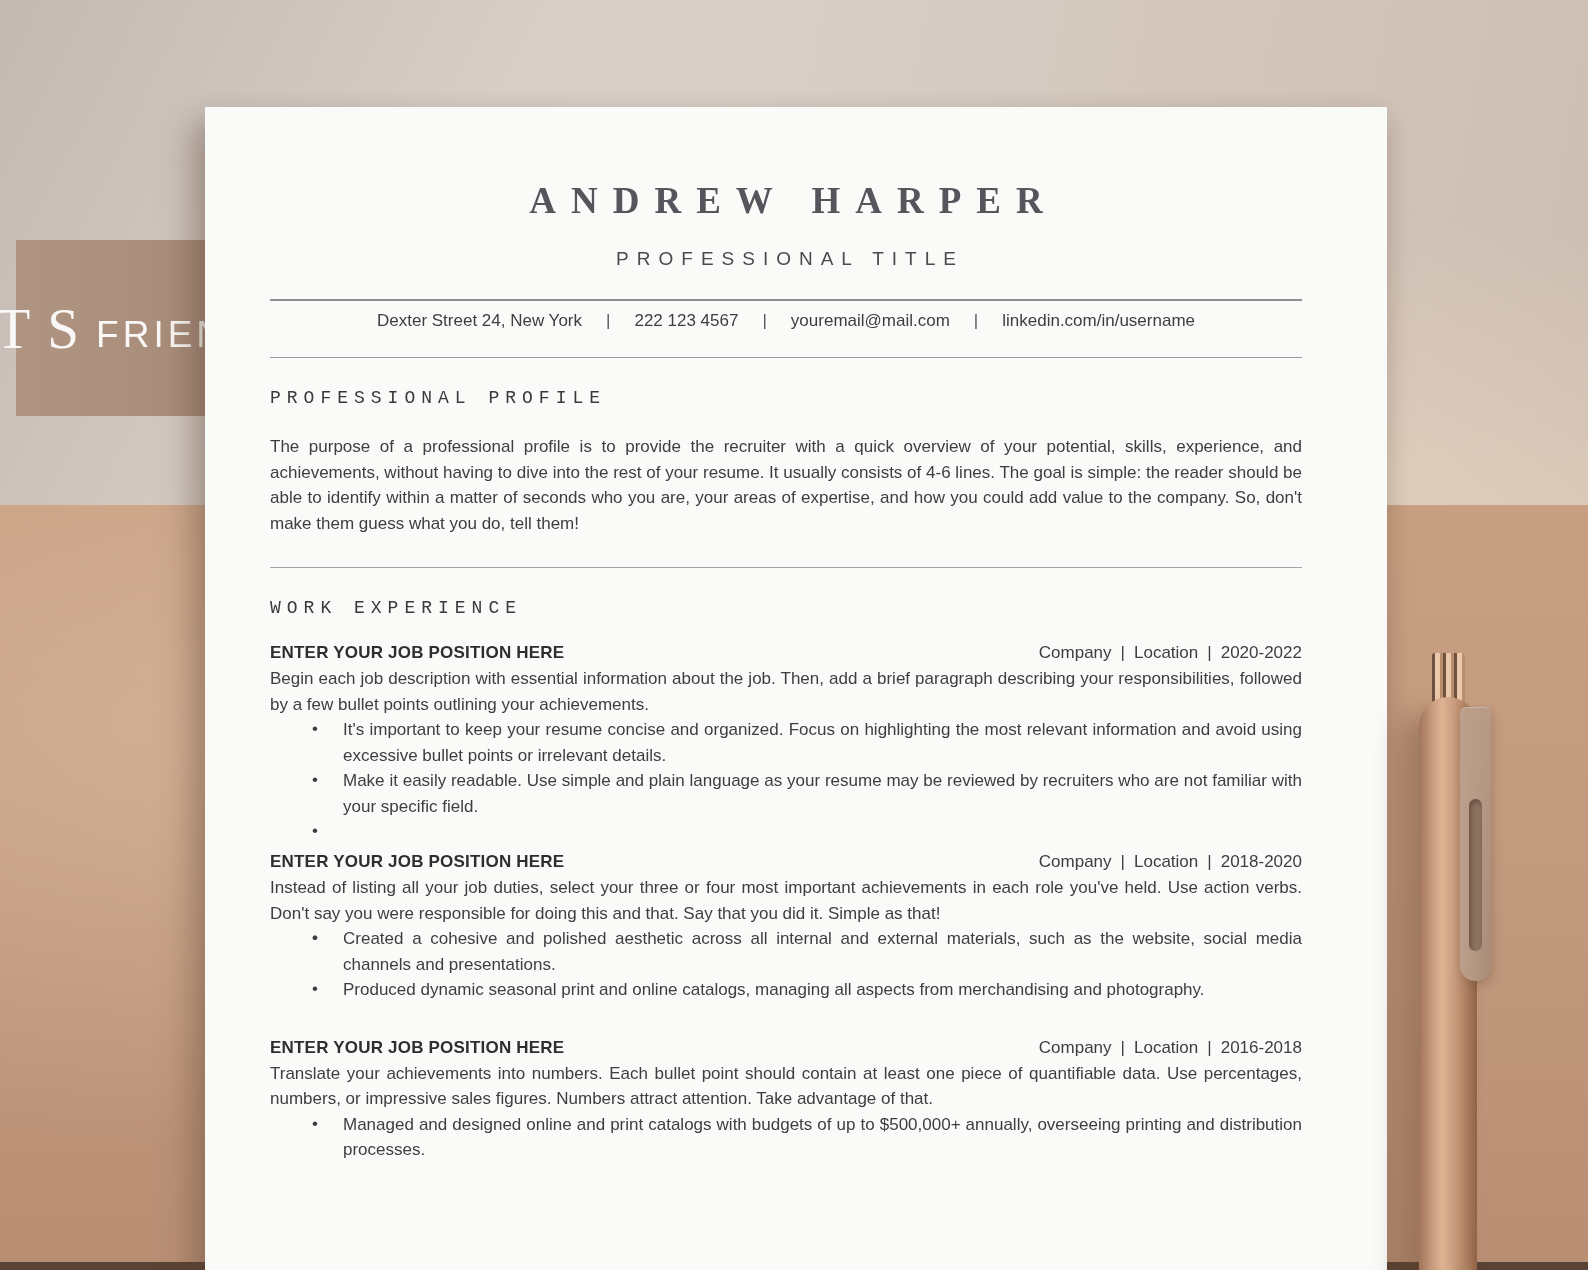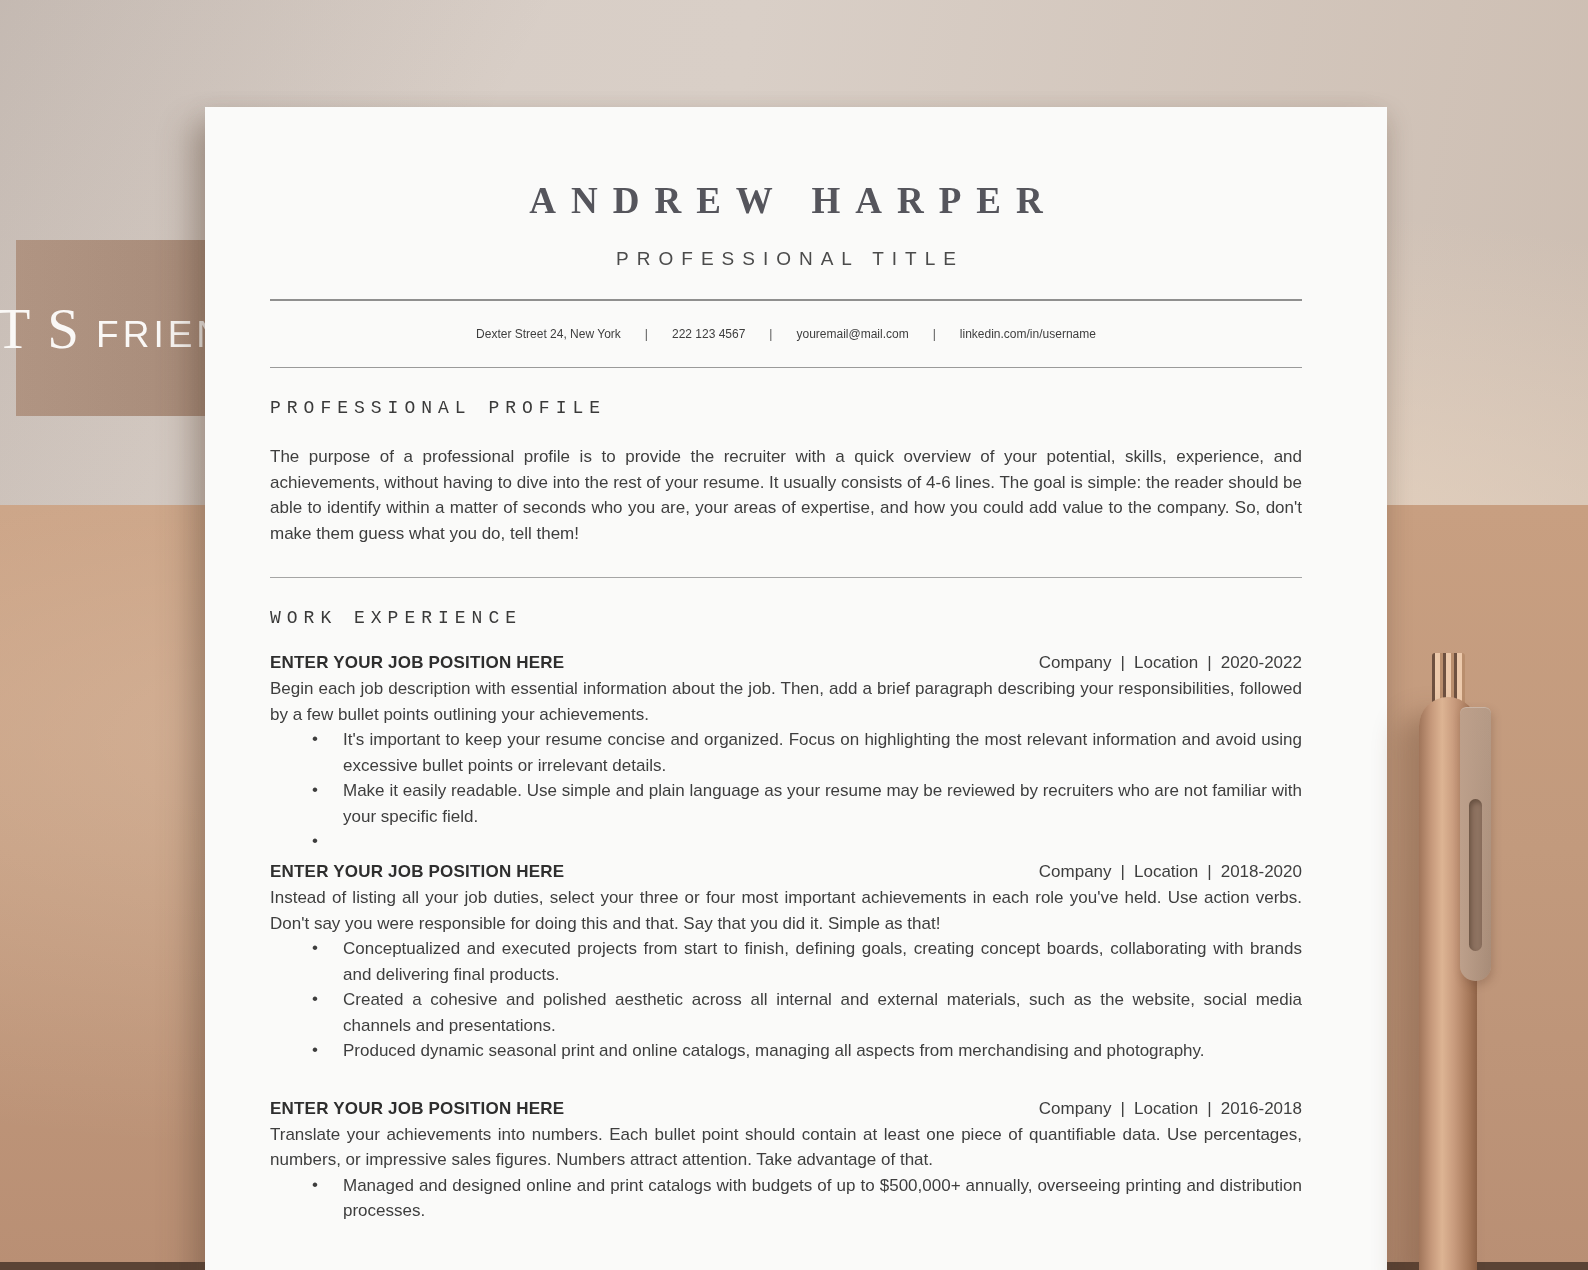--- a/index.html
+++ b/index.html
@@ -41,21 +41,21 @@
     box-shadow:-16px 18px 30px rgba(88,66,50,.30), 0 10px 24px rgba(88,66,50,.22);}
   .content{padding:75px 85px 0 65px;}
 
   .name{font-family:"Liberation Serif",serif;font-weight:700;text-align:center;
     font-size:37px;line-height:1;letter-spacing:15px;padding-left:15px;color:var(--name-text);}
   .prof-title{text-align:center;font-size:19px;letter-spacing:8px;padding-left:8px;
     margin-top:29px;color:#4b4b4b;}
   .rule{border-top:2px solid var(--divider);margin-top:29px;}
   .rule-thin{border-top:1.5px solid #9a9a9a;}
   .contact{display:flex;justify-content:center;align-items:flex-start;
-    margin-top:26px;font-size:12px;color:var(--text-primary);}
+    margin-top:10px;font-size:17px;color:var(--text-primary);}
   .contact .sep{margin:0 24px;color:#555;}
   .rule-bottom{margin-top:26px;}
 
   .section-heading{font-size:18px;font-weight:400;letter-spacing:6px;
     color:var(--heading-text);margin-top:30px;font-family:Liberation Mono, monospace;}
   .body-text{font-size:17px;line-height:25.5px;text-align:justify;margin-top:26px;
     color:var(--text-primary);}
   .section-rule{margin-top:31px;border-top:1.5px solid #a5a5a5;}
 
   .job{margin-top:25px;}
@@ -144,21 +144,21 @@
 
       <div class="job job-2">
         <div class="job-header">
           <div class="job-position">ENTER YOUR JOB POSITION HERE</div>
           <div class="job-meta">
             <span>Company</span><span class="msep">|</span><span>Location</span><span class="msep">|</span><span>2018-2020</span>
           </div>
         </div>
         <p class="body-text job-desc">Instead of listing all your job duties, select your three or four most important achievements in each role you've held. Use action verbs. Don't say you were responsible for doing this and that. Say that you did it. Simple as that!</p>
         <div class="bullets">
-          <div class="bullet"><span class="dot">•</span><span>Conceptualized and executed projects from start to finish, defining goals, creating concept boards, collaborating with brands and delivering final products.</span></div>
+          <div class="bullet"><span class="dot">•</span></div>
           <div class="bullet"><span class="dot">•</span><span>Created a cohesive and polished aesthetic across all internal and external materials, such as the website, social media channels and presentations.</span></div>
           <div class="bullet"><span class="dot">•</span><span>Produced dynamic seasonal print and online catalogs, managing all aspects from merchandising and photography.</span></div>
         </div>
       </div>
 
       <div class="job job-3">
         <div class="job-header">
           <div class="job-position">ENTER YOUR JOB POSITION HERE</div>
           <div class="job-meta">
             <span>Company</span><span class="msep">|</span><span>Location</span><span class="msep">|</span><span>2016-2018</span>

